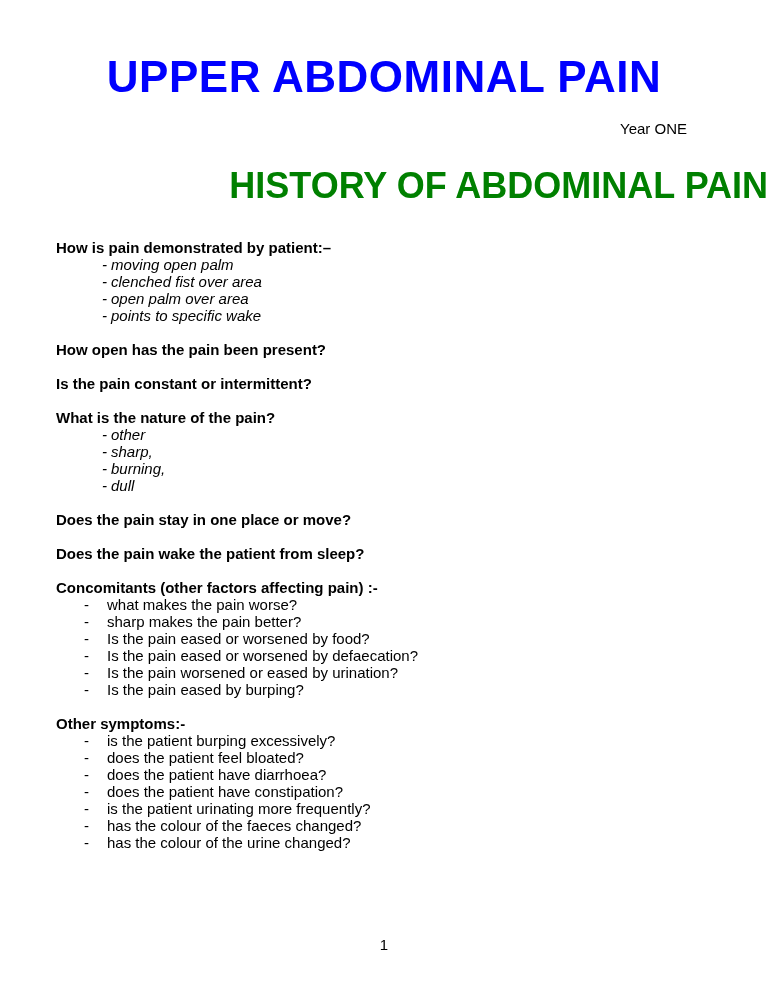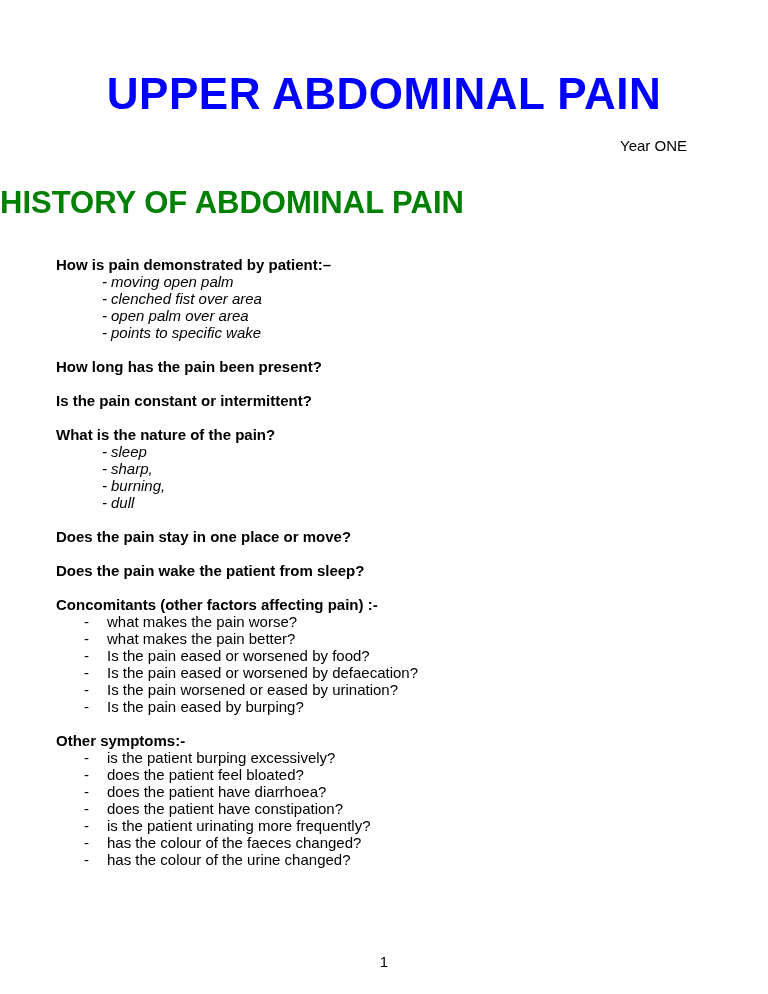--- a/index.html
+++ b/index.html
@@ -8,41 +8,40 @@
     width:768px; height:994px;
     font-family:"Liberation Sans", sans-serif;
     color:#000000;
     position:relative;
     overflow:hidden;
   }
   .page {
     position:relative;
     width:768px; height:966px;
     background:#ffffff;
-    margin-top:17px;
   }
   .doc-title {
     padding-top:52px;
     text-align:center;
     font-size:44px;
     line-height:50px;
     font-weight:bold;
     letter-spacing:0.5px;
   }
   .year-label {
     margin-top:18px;
     padding-right:81px;
     text-align:right;
     font-size:15px;
     line-height:17px;
   }
   .doc-heading {
     margin-top:32px;
-    text-align:left;
-    font-size:31px;
+    text-align:right;
+    font-size:36px;
     line-height:34px;
     font-weight:bold;
   }
   .doc-body {
     margin-top:36px;
     padding-left:56px;
     padding-right:40px;
     font-size:15px;
     line-height:17px;
   }
@@ -74,45 +73,45 @@
       <section class="qsection">
         <div class="qheading">How is pain demonstrated by patient:–</div>
         <ul class="qlist inline-dash">
           <li><span class="dash">-</span><span>moving open palm</span></li>
           <li><span class="dash">-</span><span>clenched fist over area</span></li>
           <li><span class="dash">-</span><span>open palm over area</span></li>
           <li><span class="dash">-</span><span>points to specific wake</span></li>
         </ul>
       </section>
       <section class="qsection">
-        <div class="qheading">How long has the pain been present?</div>
+        <div class="qheading">How open has the pain been present?</div>
       </section>
       <section class="qsection">
         <div class="qheading">Is the pain constant or intermittent?</div>
       </section>
       <section class="qsection">
         <div class="qheading">What is the nature of the pain?</div>
         <ul class="qlist inline-dash">
-          <li><span class="dash">-</span><span>sleep</span></li>
+          <li><span class="dash">-</span><span>other</span></li>
           <li><span class="dash">-</span><span>sharp,</span></li>
           <li><span class="dash">-</span><span>burning,</span></li>
           <li><span class="dash">-</span><span>dull</span></li>
         </ul>
       </section>
       <section class="qsection">
         <div class="qheading">Does the pain stay in one place or move?</div>
       </section>
       <section class="qsection">
         <div class="qheading">Does the pain wake the patient from sleep?</div>
       </section>
       <section class="qsection">
         <div class="qheading">Concomitants (other factors affecting pain) :-</div>
         <ul class="qlist spaced-dash">
           <li><span class="dash">-</span><span>what makes the pain worse?</span></li>
-          <li><span class="dash">-</span><span>what makes the pain better?</span></li>
+          <li><span class="dash">-</span><span>sharp makes the pain better?</span></li>
           <li><span class="dash">-</span><span>Is the pain eased or worsened by food?</span></li>
           <li><span class="dash">-</span><span>Is the pain eased or worsened by defaecation?</span></li>
           <li><span class="dash">-</span><span>Is the pain worsened or eased by urination?</span></li>
           <li><span class="dash">-</span><span>Is the pain eased by burping?</span></li>
         </ul>
       </section>
       <section class="qsection">
         <div class="qheading">Other symptoms:-</div>
         <ul class="qlist spaced-dash">
           <li><span class="dash">-</span><span>is the patient burping excessively?</span></li>

